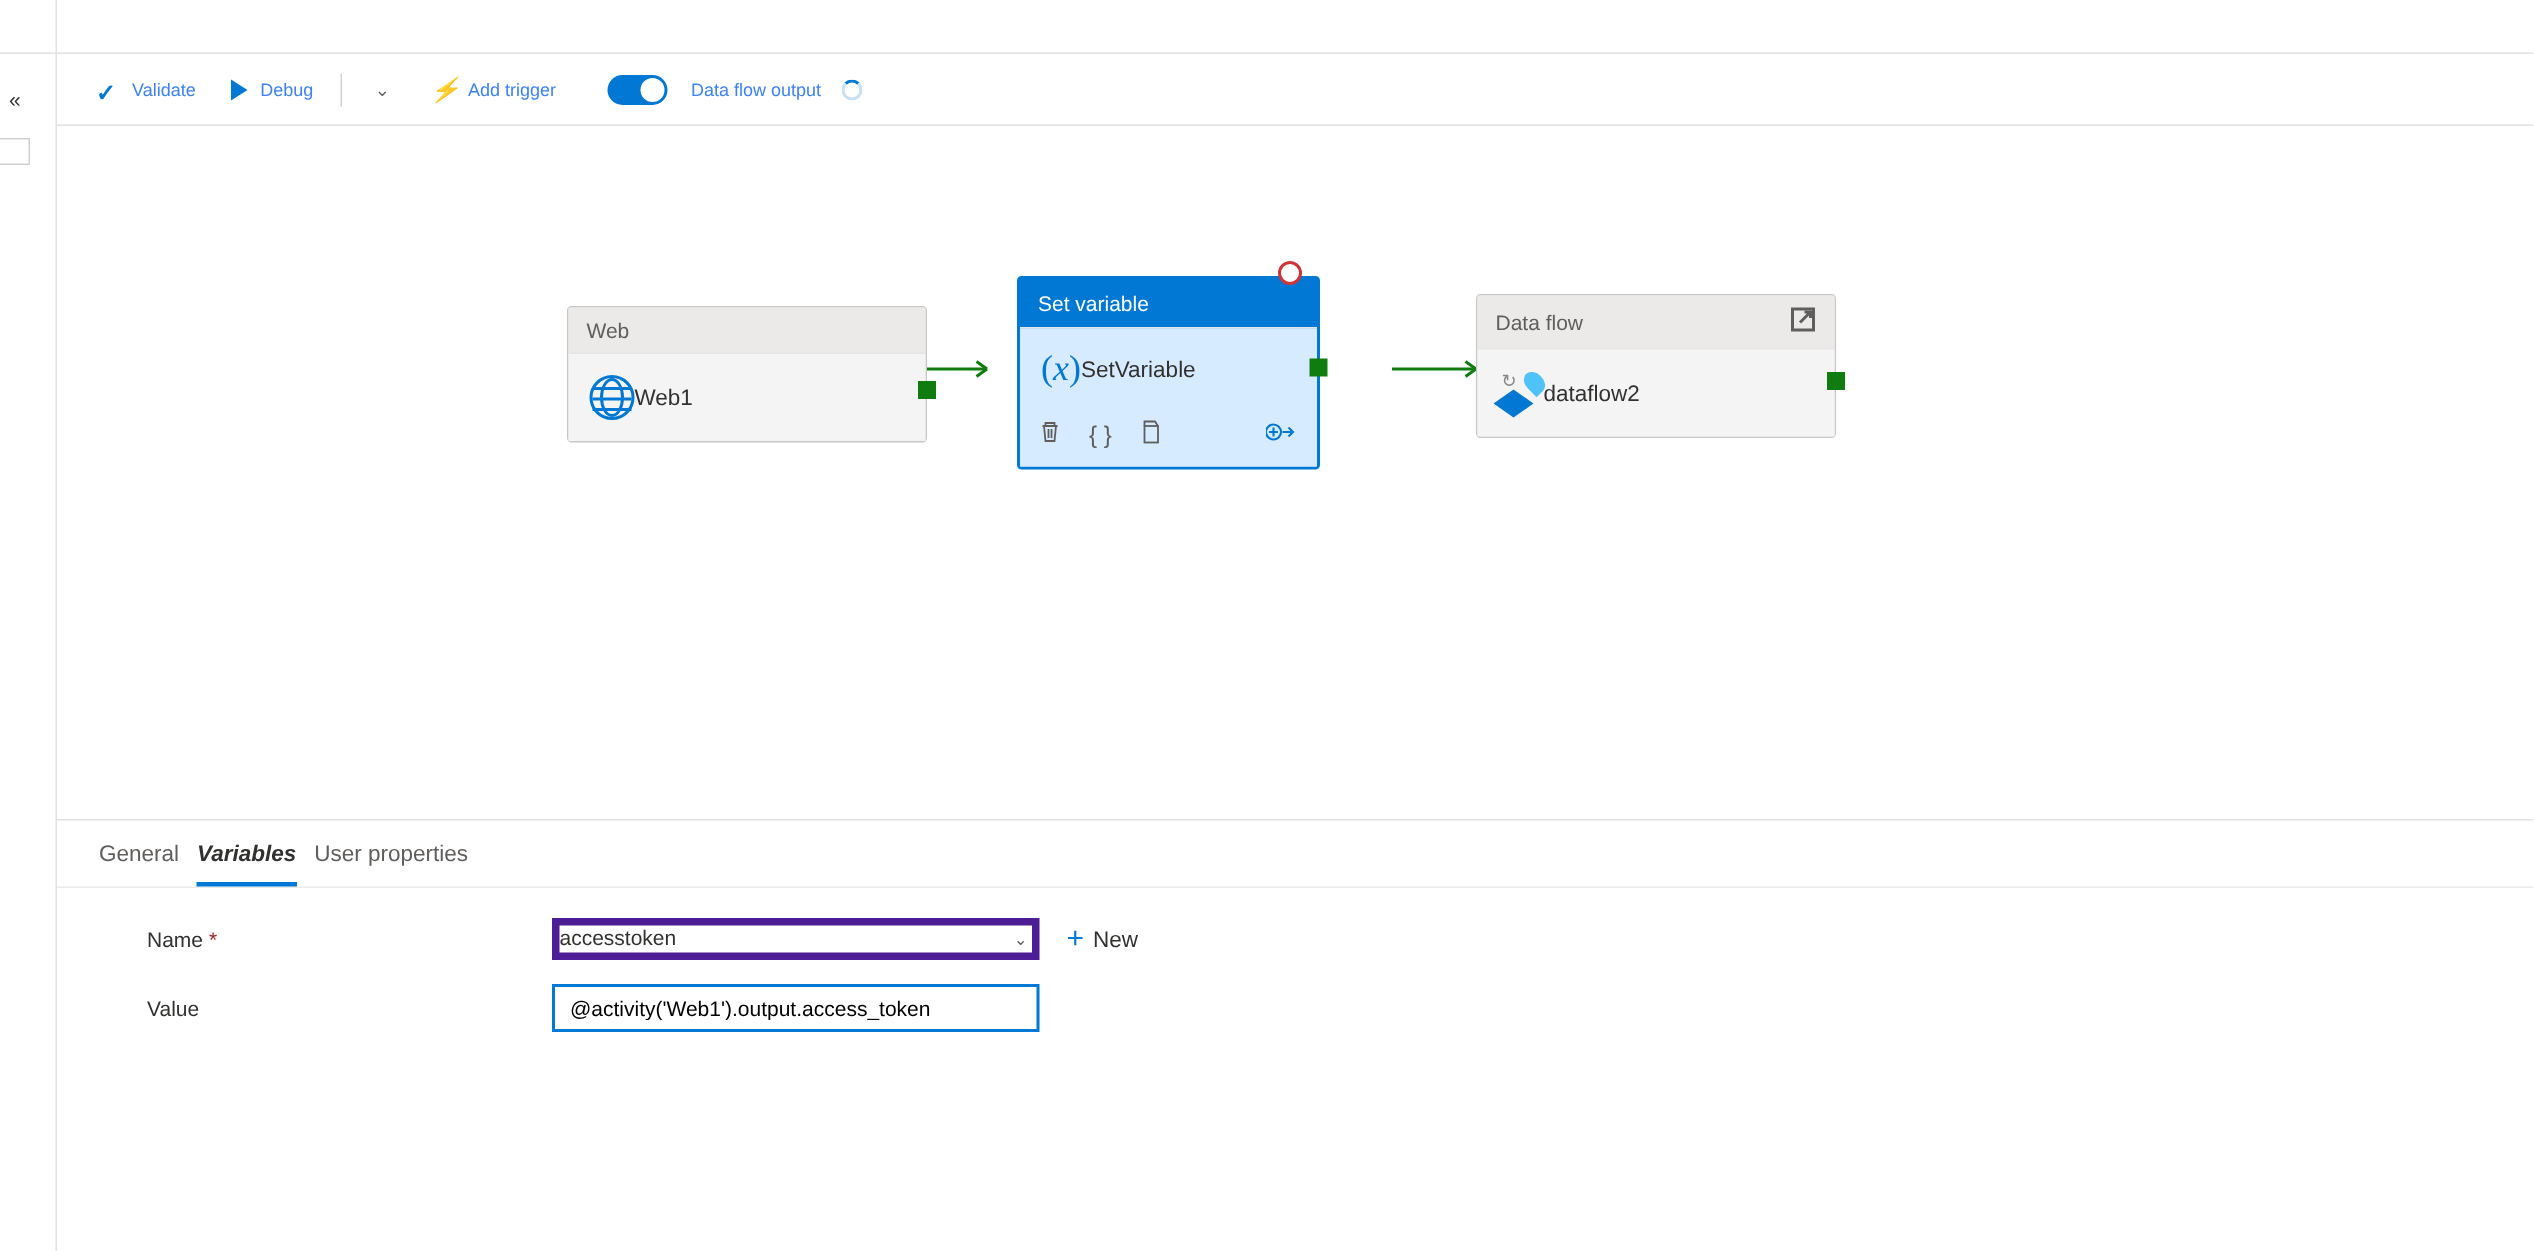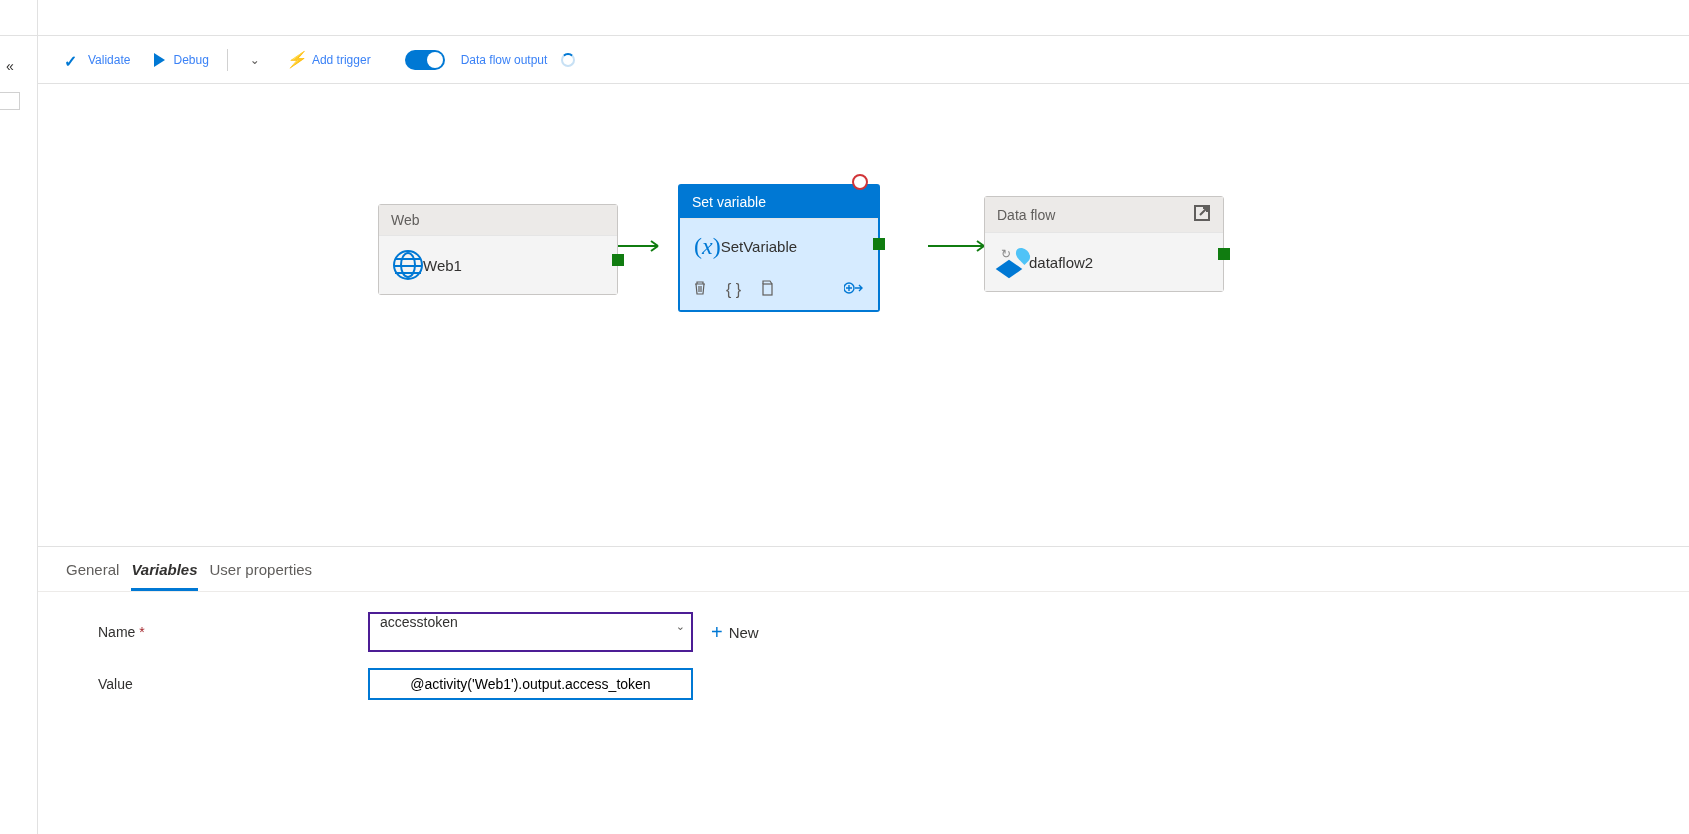--- a/index.html
+++ b/index.html
@@ -72,25 +72,25 @@
 .bottom-panel { position: absolute; left: 38px; top: 546px; right: 0; bottom: 0; border-top: 1px solid #e1e1e1; background: #fff; }
 .tabs { display: flex; gap: 12px; padding: 14px 28px 0 28px; border-bottom: 1px solid #edebe9; }
 .tab { padding-bottom: 10px; font-size: 15px; color: #605e5c; cursor: pointer; }
 .tab.active { color: #323130; font-weight: 600; border-bottom: 3px solid #0078d4; font-style: italic; }
 
 .form { padding: 20px 28px; }
 .form-row { display: flex; align-items: center; margin-bottom: 16px; }
 .form-label { width: 270px; font-size: 14px; color: #323130; margin-left: 32px; }
 .req { color: #a4262c; }
 .select-wrap { position: relative; width: 325px; }
-.select-wrap select, .select-wrap .fake-select { width: 100%; height: 40px; border: 2px solid #4c1d95; padding: 0 28px 0 10px; font-size: 14px; background: #fff; appearance: none; }
+.select-wrap select, .select-wrap .fake-select { width: 100%; height: 28px; border: 5px solid #4c1d95; padding: 0 28px 0 0; font-size: 14px; background: #fff; appearance: none; }
 .select-wrap .chev { position: absolute; right: 8px; top: 8px; font-size: 11px; color: #605e5c; pointer-events: none; }
 .new-btn { display: flex; align-items: center; gap: 6px; margin-left: 18px; color: #323130; cursor: pointer; font-size: 15px; }
 .plus { color: #0078d4; font-size: 20px; font-weight: 300; }
-.text-input { width: 325px; height: 32px; border: 2px solid #0078d4; padding: 0 10px; font-size: 14px; outline: none; text-align: center; }
+.text-input { width: 325px; height: 32px; border: 2px solid #0078d4; padding: 0 10px; font-size: 14px; outline: none; }
 </style>
 </head>
 <body>
 
 <div class="tab-area"></div>
 
 <div class="left-panel">
   <div class="collapse-btn">«</div>
   <div class="tab-stub"></div>
 </div>

